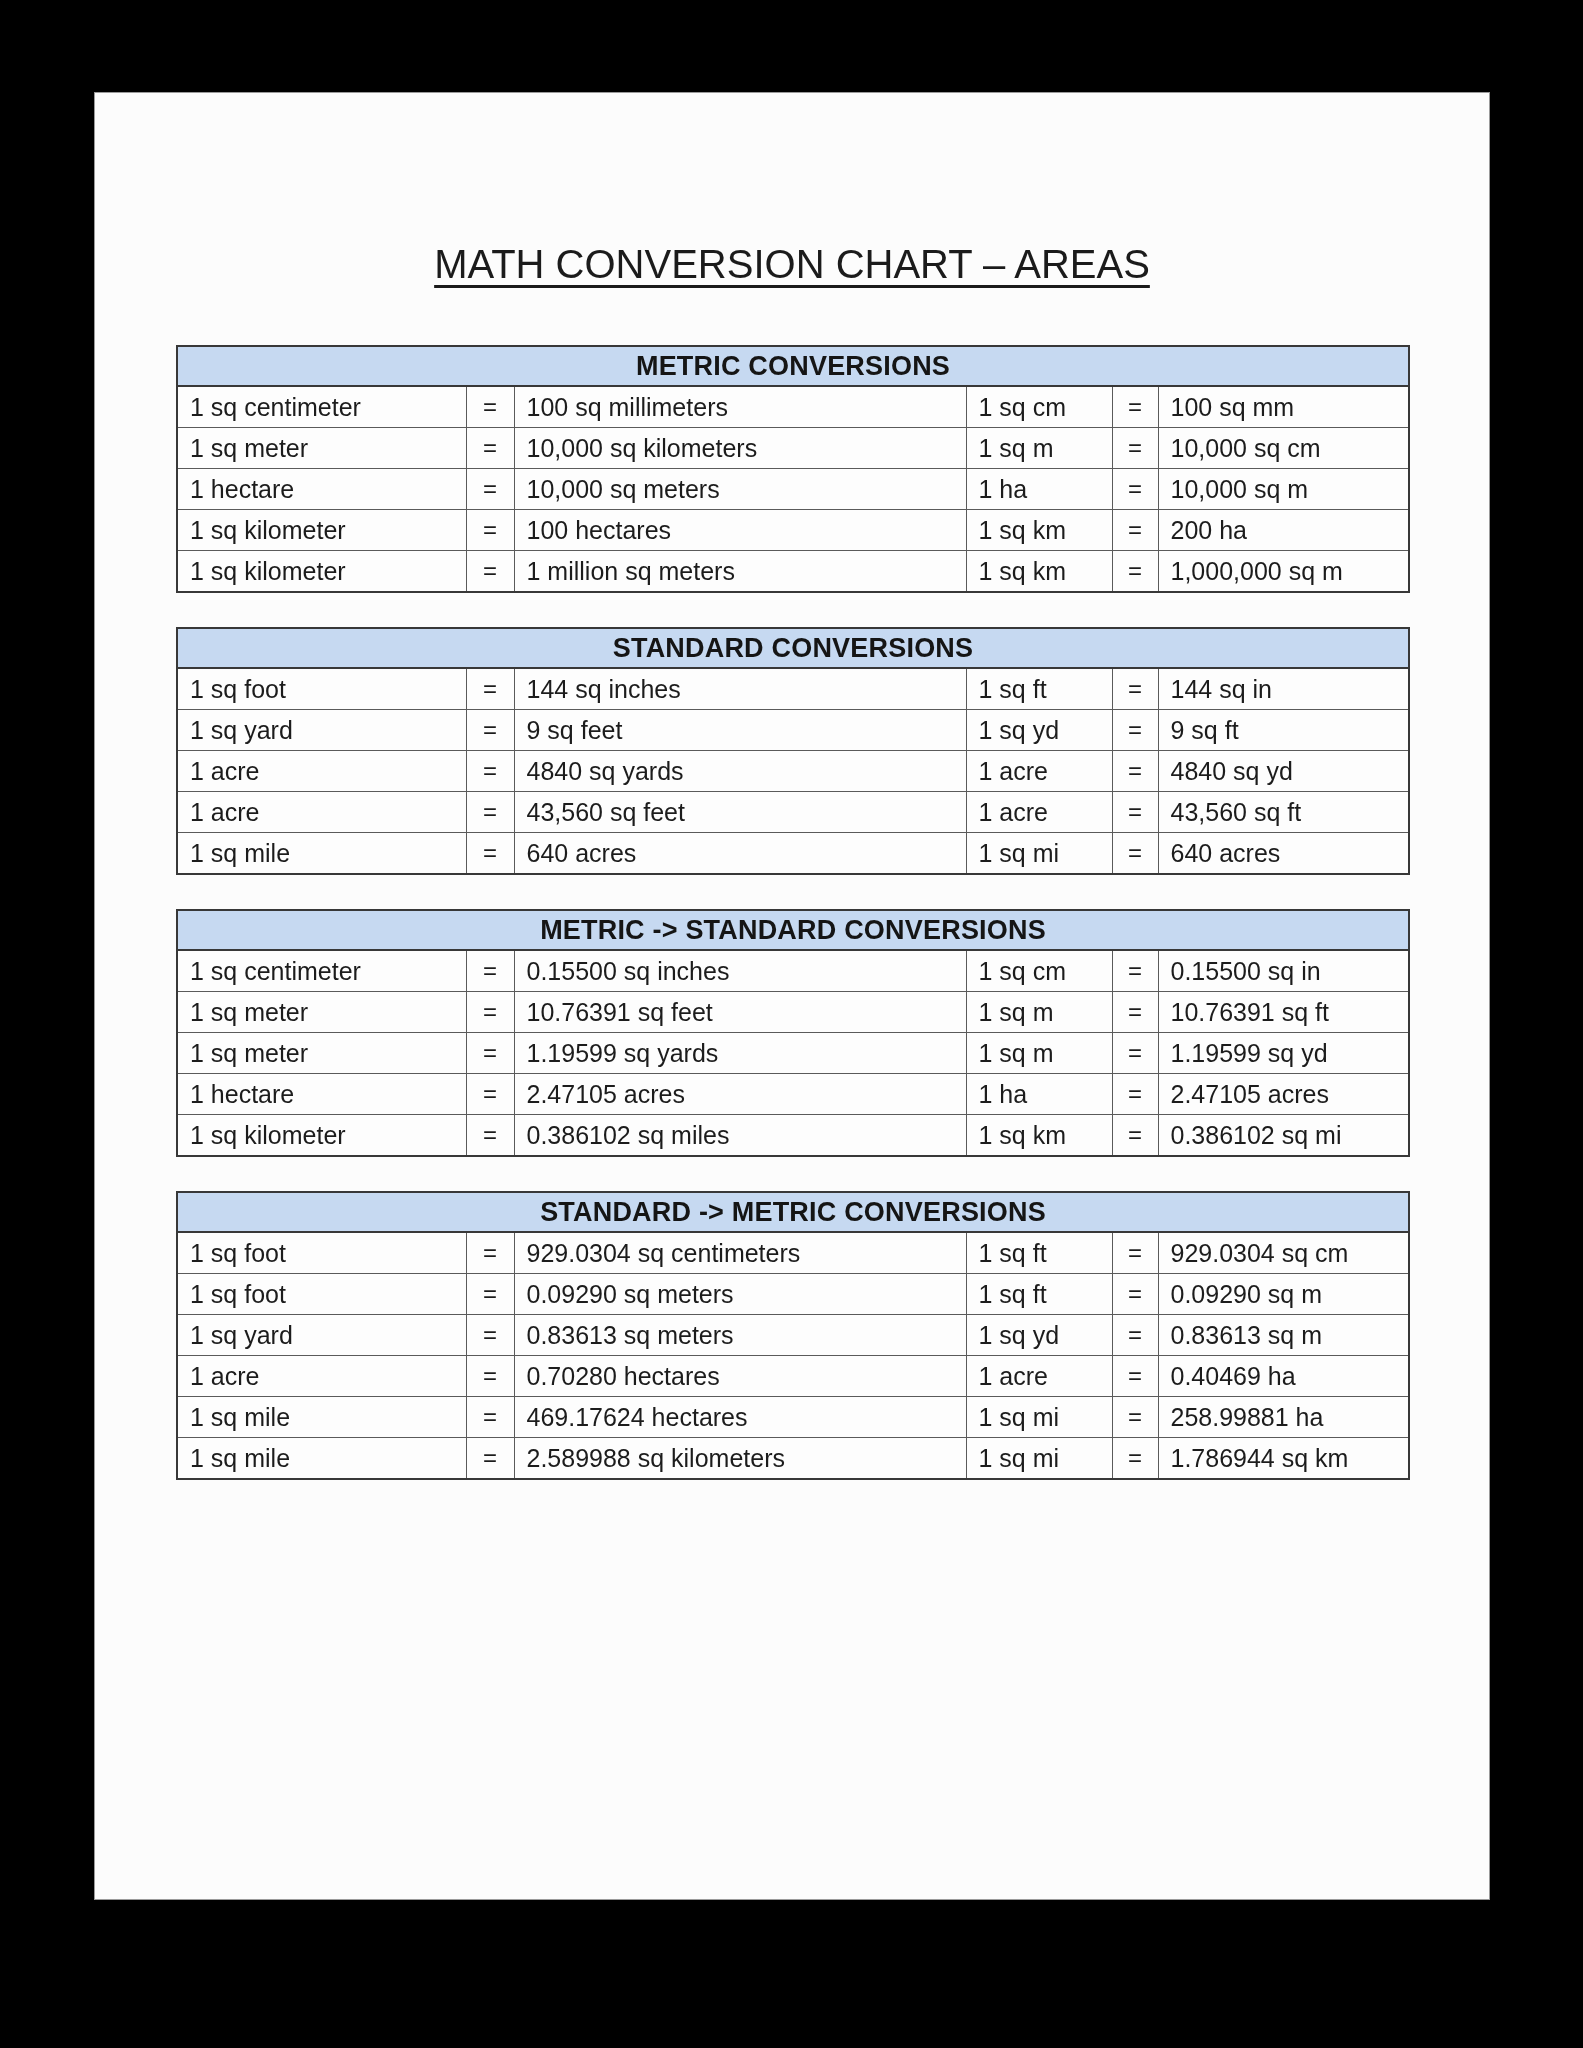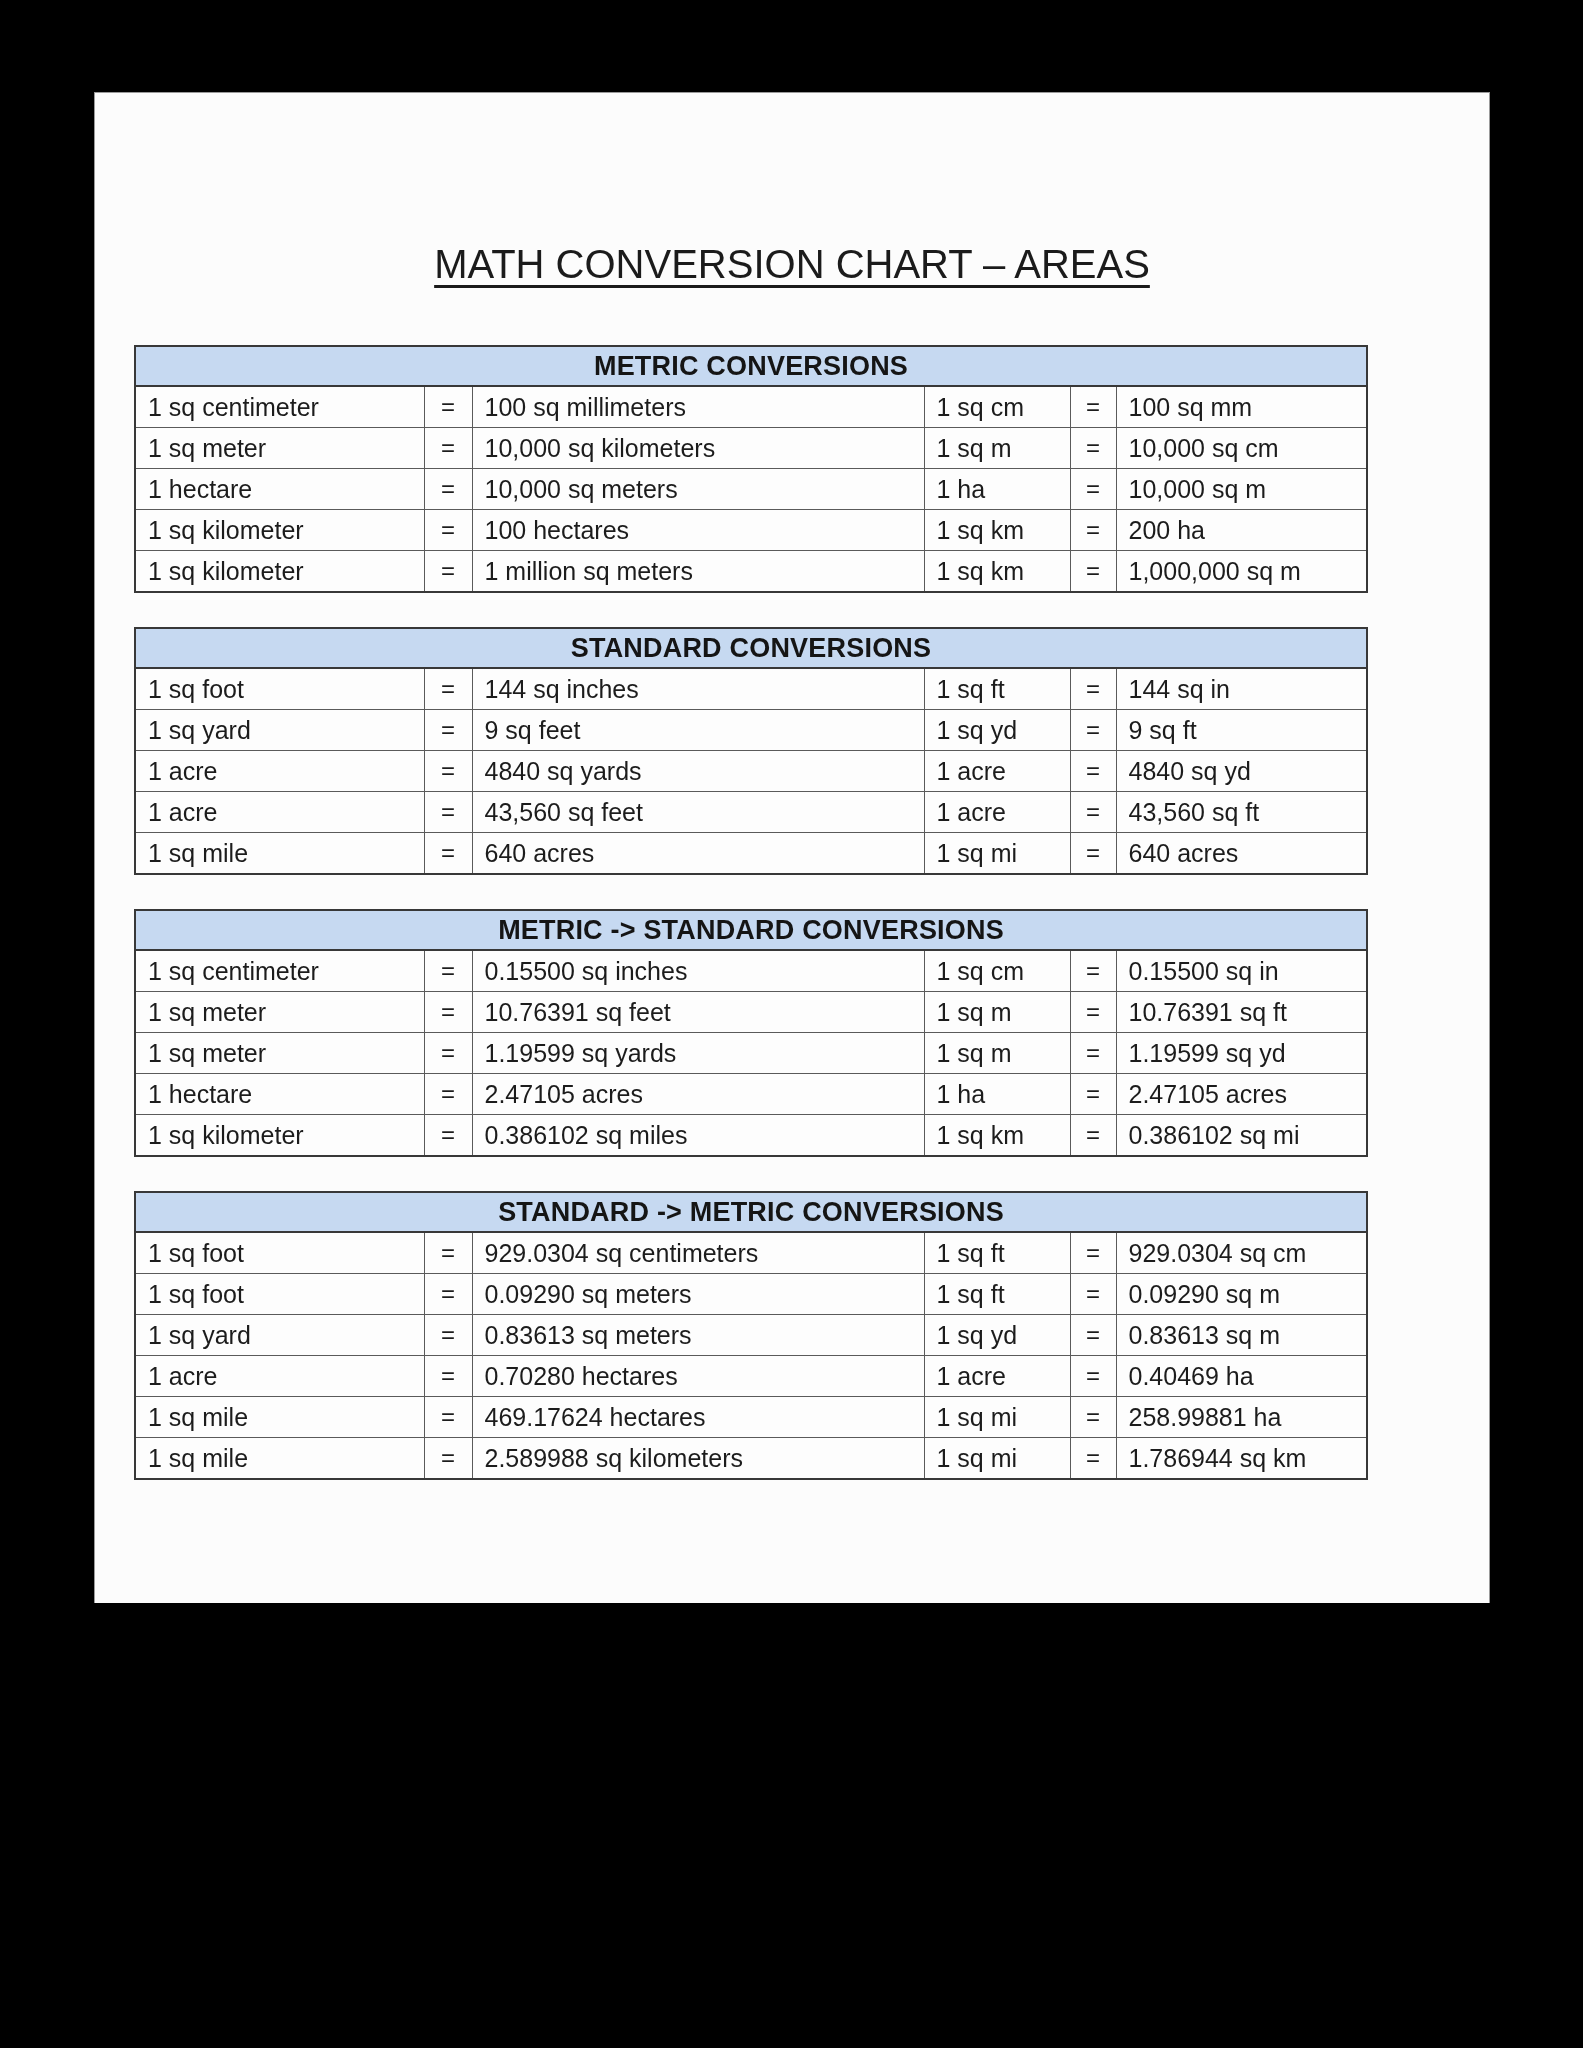--- a/index.html
+++ b/index.html
@@ -4,21 +4,21 @@
 <style>
   html, body {
     margin: 0;
     padding: 0;
     background: #000000;
     font-family: "Liberation Sans", "DejaVu Sans", sans-serif;
   }
   .stage {
     position: relative;
     width: 1583px;
-    height: 1603px;
+    height: 2048px;
     background: #000000;
     overflow: hidden;
   }
   .page {
     position: absolute;
     left: 94px;
     top: 92px;
     width: 1396px;
     height: 1808px;
     background: #fcfcfc;
@@ -32,21 +32,21 @@
     color: #1b1b1b;
     letter-spacing: 0px;
   }
   .title .underlined {
     text-decoration: underline;
     text-decoration-thickness: 2.5px;
     text-underline-offset: 7px;
     text-decoration-color: #1b1b1b;
   }
   .tables {
-    margin: 58px 0 0 40px;
+    margin: 58px 0 0 82px;
     width: 1232px;
   }
   table.conv {
     border-collapse: collapse;
     table-layout: fixed;
     width: 1232px;
     margin-bottom: 34px;
     background: #fdfdfd;
     border: 2.5px solid #383838;
   }

